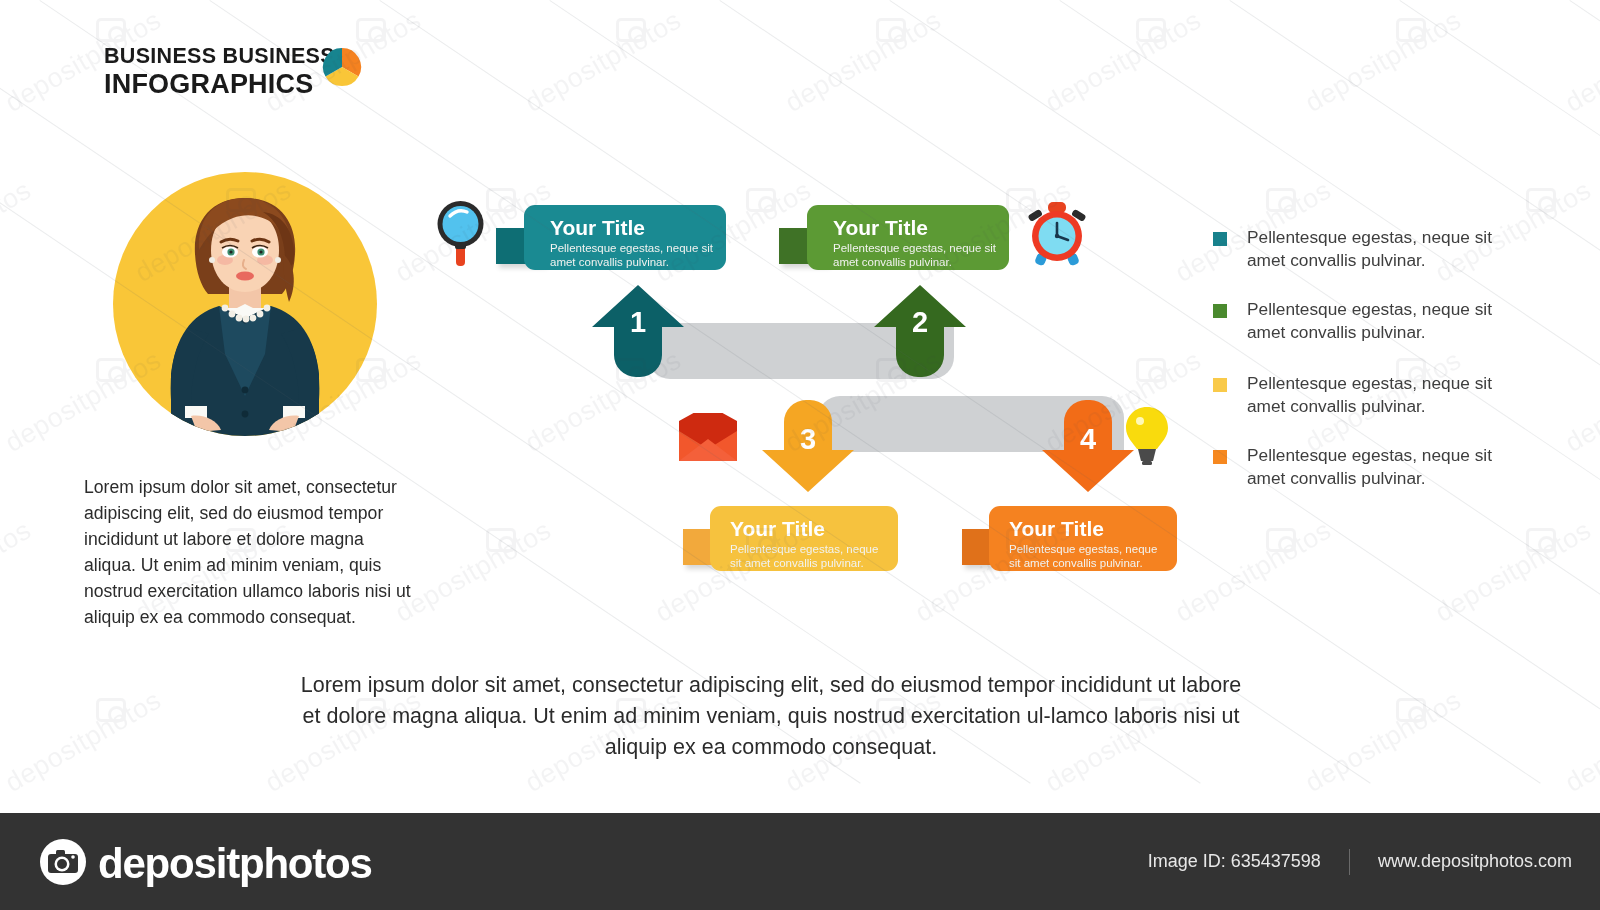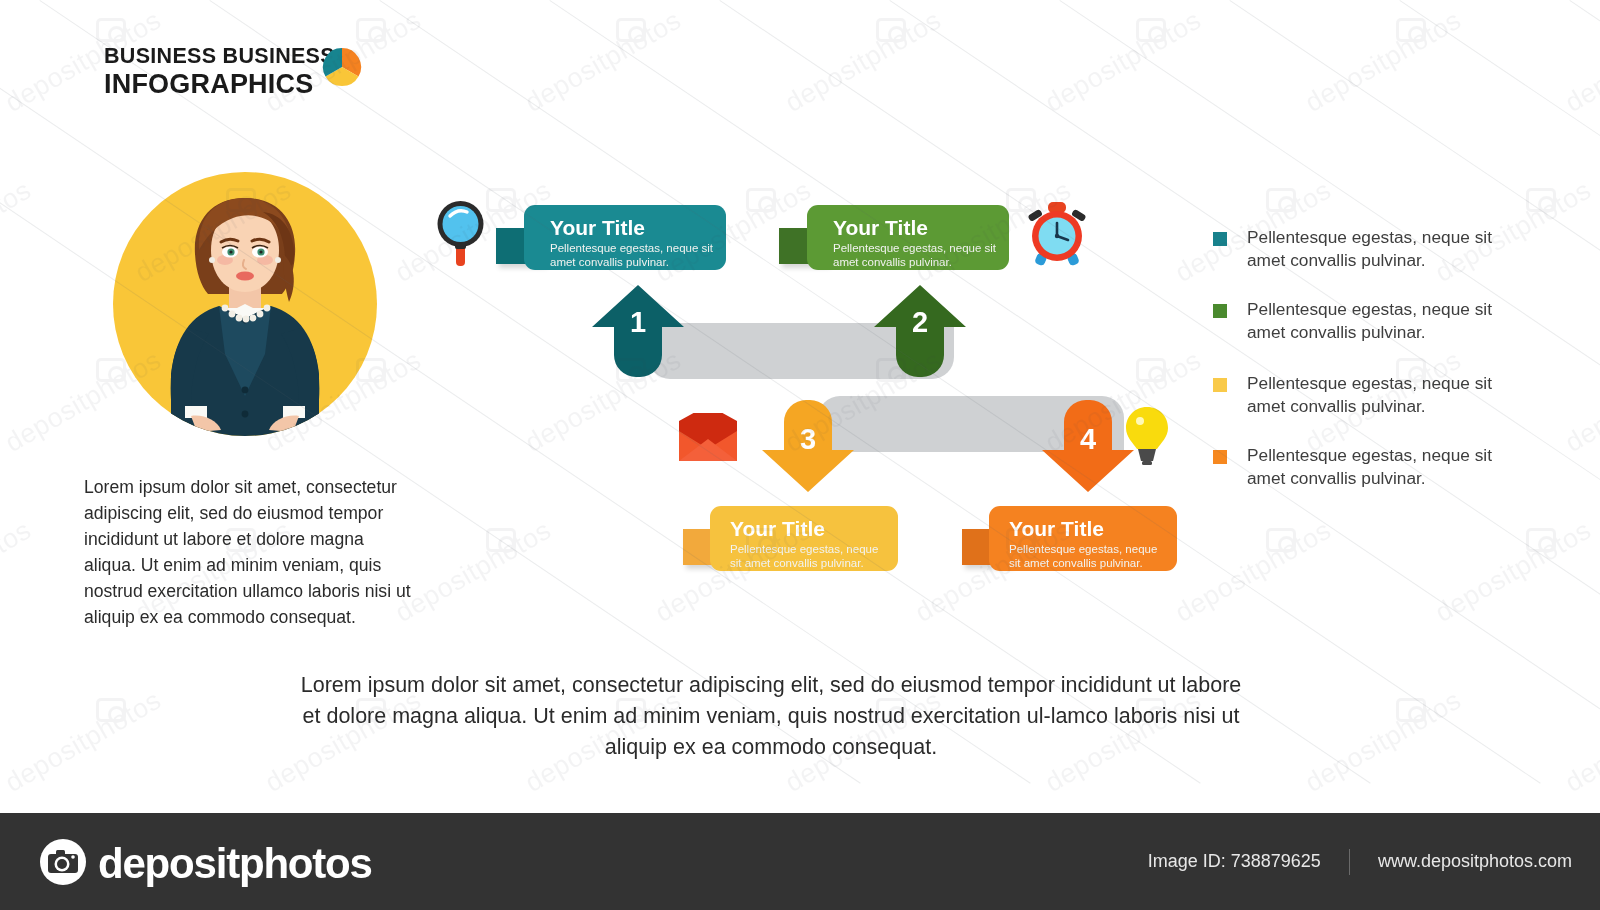--- a/index.html
+++ b/index.html
@@ -544,19 +544,19 @@
           <rect x="8" y="15" width="30" height="19" rx="3" fill="#333333"></rect>
           <rect x="16" y="11" width="9" height="5" rx="1.5" fill="#333333"></rect>
           <circle cx="22" cy="25" r="7.5" fill="#ffffff"></circle>
           <circle cx="22" cy="25" r="5" fill="#333333"></circle>
           <circle cx="33" cy="18" r="1.8" fill="#ffffff"></circle>
         </svg>
       </span>
       <span id="footer-logo-txt">depositphotos</span>
     </div>
     <div id="footer-right">
-      <span>Image ID: 738879625</span>
+      <span>Image ID: 635437598</span>
       <span id="footer-divider"></span>
       <span>www.depositphotos.com</span>
     </div>
   </div>
 
 </div>
 
 </body></html>

